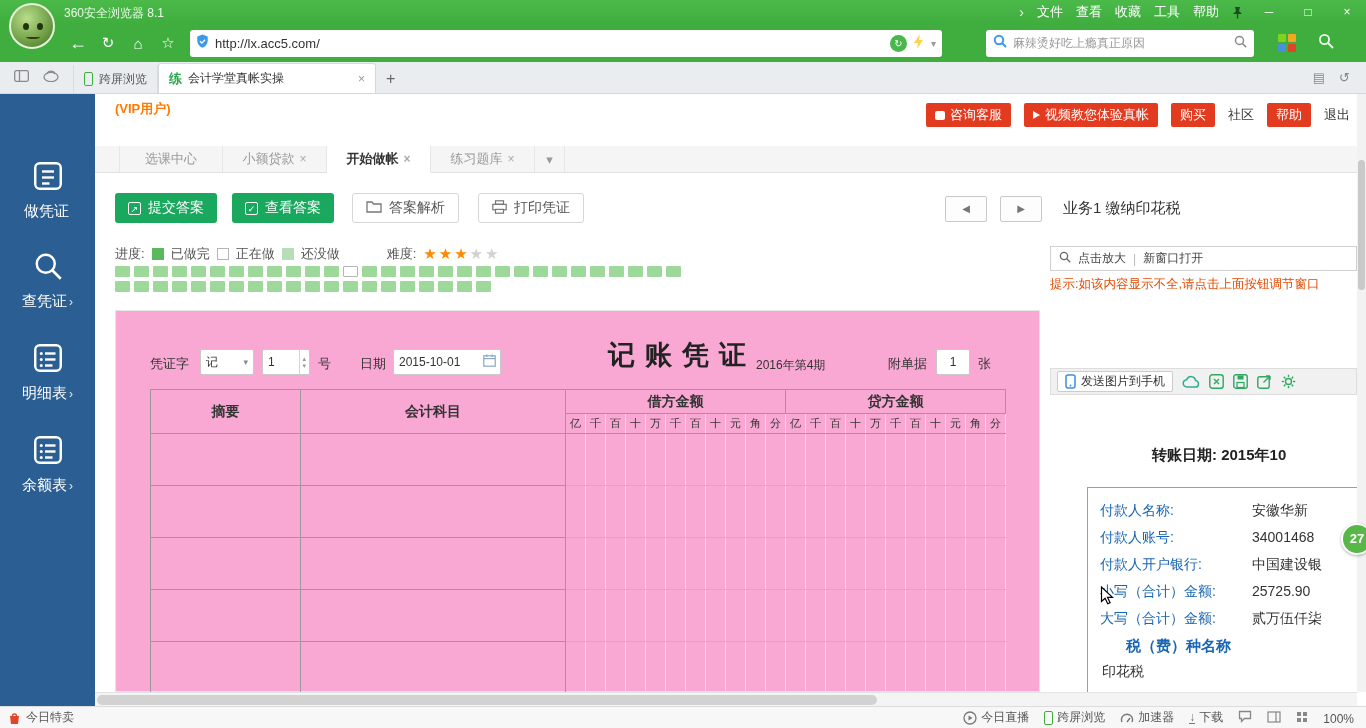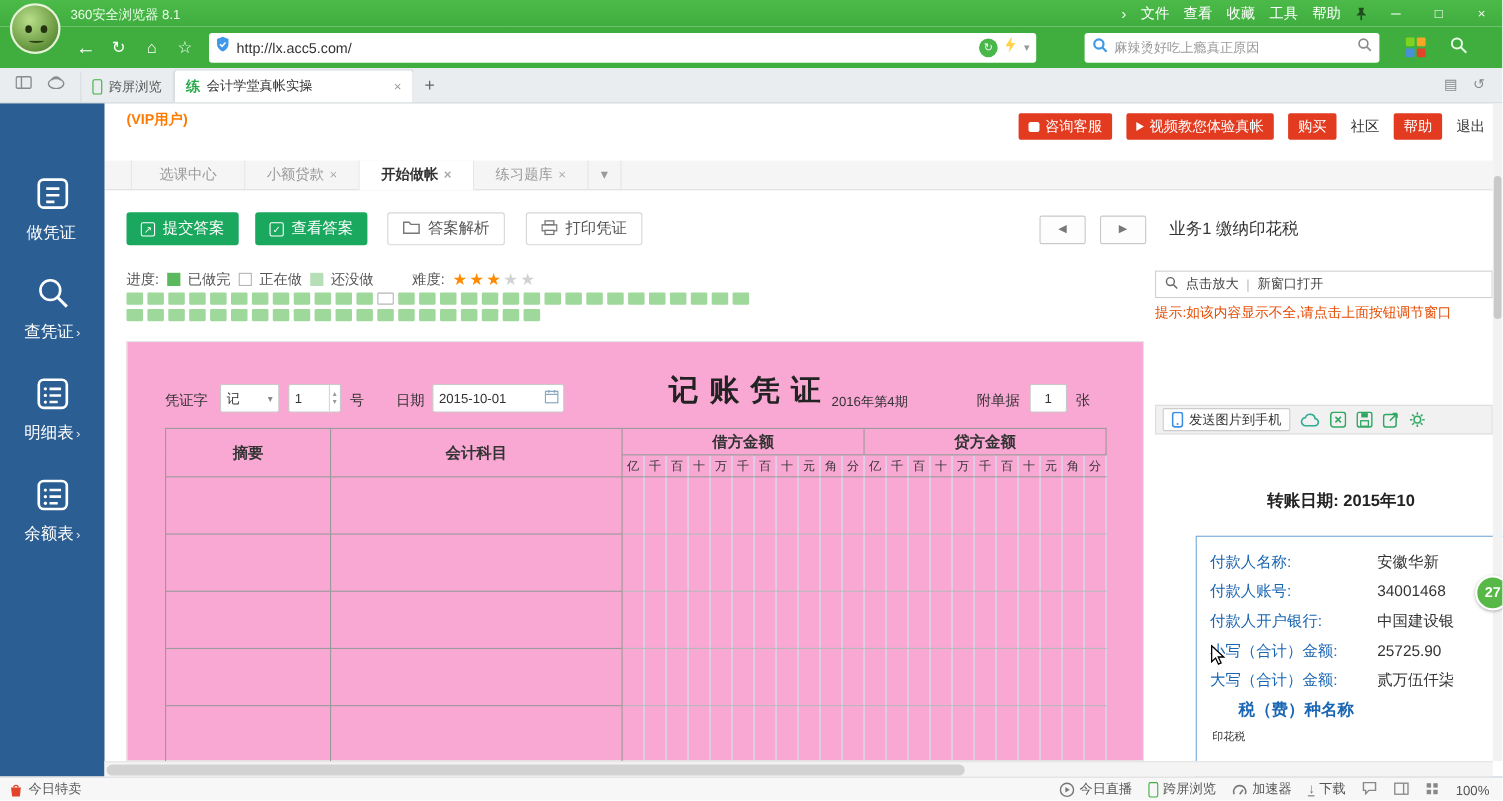--- a/index.html
+++ b/index.html
@@ -71,21 +71,21 @@
 .toolbar-btn{position:absolute;height:30px;display:flex;align-items:center;gap:7px;padding:0 13px;border-radius:3px;font-size:14px;z-index:1}
 .btn-green{background:#1aa85e;color:#fff}
 .btn-white{background:#fff;border:1px solid #d6d6d6;color:#555}
 .ic-box{width:13px;height:13px;border:1px solid #fff;border-radius:2px;font-size:9px;line-height:12px;text-align:center;color:#fff}
 .nav-arrow{position:absolute;top:196px;width:42px;height:26px;background:#fdfdfd;border:1px solid #c9c9c9;border-radius:2px;color:#777;font-size:10px;text-align:center;line-height:24px;z-index:1}
 .task-title{position:absolute;left:1063px;top:199px;font-size:15px;color:#333;z-index:1}
 
 .progress-row{position:absolute;left:115px;top:245px;display:flex;align-items:center;gap:7px;font-size:13px;color:#555;z-index:1}
 .legend-sq{width:12px;height:12px;display:inline-block}
 .l-done{background:#5cb85c}.l-doing{background:#fff;border:1px solid #b5b5b5}.l-todo{background:#b7dfb7}
-.diff-label{margin-left:28px}
+.diff-label{margin-left:40px}
 .star{font-size:15px;letter-spacing:2px}
 .star.on{color:#ff8a00}.star.off{color:#d2d2d2}
 .prow{position:absolute;left:115px;display:flex;z-index:1}
 #prow1{top:266px}#prow2{top:281px}
 .sq{width:15px;height:11px;background:#9ed89a;margin-right:4px;border-radius:1px}
 .sq.cur{background:#fff;border:1px solid #b5b5b5}
 
 
 .voucher{position:absolute;left:115px;top:310px;width:925px;height:382px;background:#f9a8d4;border:1px solid #e6e6e6;z-index:1}
 .v-label{position:absolute;font-size:13px;color:#333}
@@ -114,21 +114,21 @@
 .desc{position:absolute;left:1050px;top:312px;width:302px;font-size:17px;color:#444;line-height:27px;z-index:1}
 .sendstrip{position:absolute;left:1050px;top:368px;width:307px;height:27px;background:#f1f1f1;border:1px solid #ddd;display:flex;align-items:center;gap:9px;padding:0 6px;z-index:1}
 .sendbtn{height:21px;background:#fff;border:1px solid #ccc;border-radius:2px;display:flex;align-items:center;gap:5px;padding:0 7px;font-size:12px;color:#333}
 .sstrip-ic{display:flex;align-items:center}
 .transfer{position:absolute;left:1152px;top:446px;font-size:15px;font-weight:bold;color:#222;z-index:1}
 .bluebox{position:absolute;left:1087px;top:487px;width:282px;height:220px;border:1px solid #74a9d8;background:#fff;padding:9px 12px;z-index:1}
 .bb-row{display:flex;font-size:14px;line-height:27px}
 .bb-label{color:#1a66b3;width:152px;flex:none}
 .bb-value{color:#333}
 .bb-tax-label{color:#1a66b3;font-size:15px;font-weight:bold;line-height:27px;padding-left:26px}
-.bb-tax-value{color:#333;font-size:10px;line-height:24px;padding-left:2px}
+.bb-tax-value{color:#333;font-size:14px;line-height:24px;padding-left:2px}
 .badge27{position:absolute;left:1341px;top:523px;width:32px;height:32px;border-radius:50%;background:#57b847;border:2px solid #fff;box-shadow:0 1px 3px rgba(0,0,0,.3);color:#fff;font-size:13px;font-weight:bold;text-align:center;line-height:28px;z-index:7}
 .cursor{position:absolute;left:1100px;top:586px;z-index:8}
 
 .vscroll{position:absolute;left:1357px;top:94px;width:9px;height:598px;background:#f2f2f2;z-index:4}
 .vthumb{position:absolute;left:1px;top:66px;width:7px;height:130px;background:#c9c9c9;border-radius:4px}
 .hscroll{position:absolute;left:95px;top:692px;width:1262px;height:14px;background:#f4f4f4;border-top:1px solid #e3e3e3;z-index:5}
 .hthumb{position:absolute;left:2px;top:2px;width:780px;height:10px;background:#d2d2d2;border-radius:5px}
 
 
 .statusbar{position:absolute;left:0;top:706px;width:1366px;height:22px;background:#f7f7f7;border-top:1px solid #dcdcdc;display:flex;align-items:center;font-size:12px;color:#555;z-index:9}
@@ -423,21 +423,21 @@
     </div>
     <div class="v-input" style="left:146px;top:38px;width:48px">
       <input readonly="" value="1" style="">
       <span class="spinner">
           <span>▴</span>
           <span>▾</span>
         </span>
     </div>
     <span class="v-label" style="left:202px;top:44px">号</span>
     <span class="v-label" style="left:244px;top:44px">日期</span>
-    <div class="v-input" style="left:277px;top:38px;width:120px">
+    <div class="v-input" style="left:277px;top:38px;width:108px">
       <input readonly="" value="2015-10-01" style="">
       <span class="cal-ic"><svg width="13" height="13" viewBox="0 0 13 13">
             <rect x="0.8" y="1.8" width="11.4" height="10.4" fill="none" stroke="#8aa8c0" stroke-width="1.2"></rect>
             <line x1="1" y1="4.6" x2="12" y2="4.6" stroke="#8aa8c0" stroke-width="1.2"></line>
             <line x1="3.8" y1="0.6" x2="3.8" y2="3" stroke="#8aa8c0" stroke-width="1.2"></line>
             <line x1="9.2" y1="0.6" x2="9.2" y2="3" stroke="#8aa8c0" stroke-width="1.2"></line>
           </svg></span>
     </div>
     <div class="v-title">记账凭证</div>
     <div class="v-period">2016年第4期</div>

